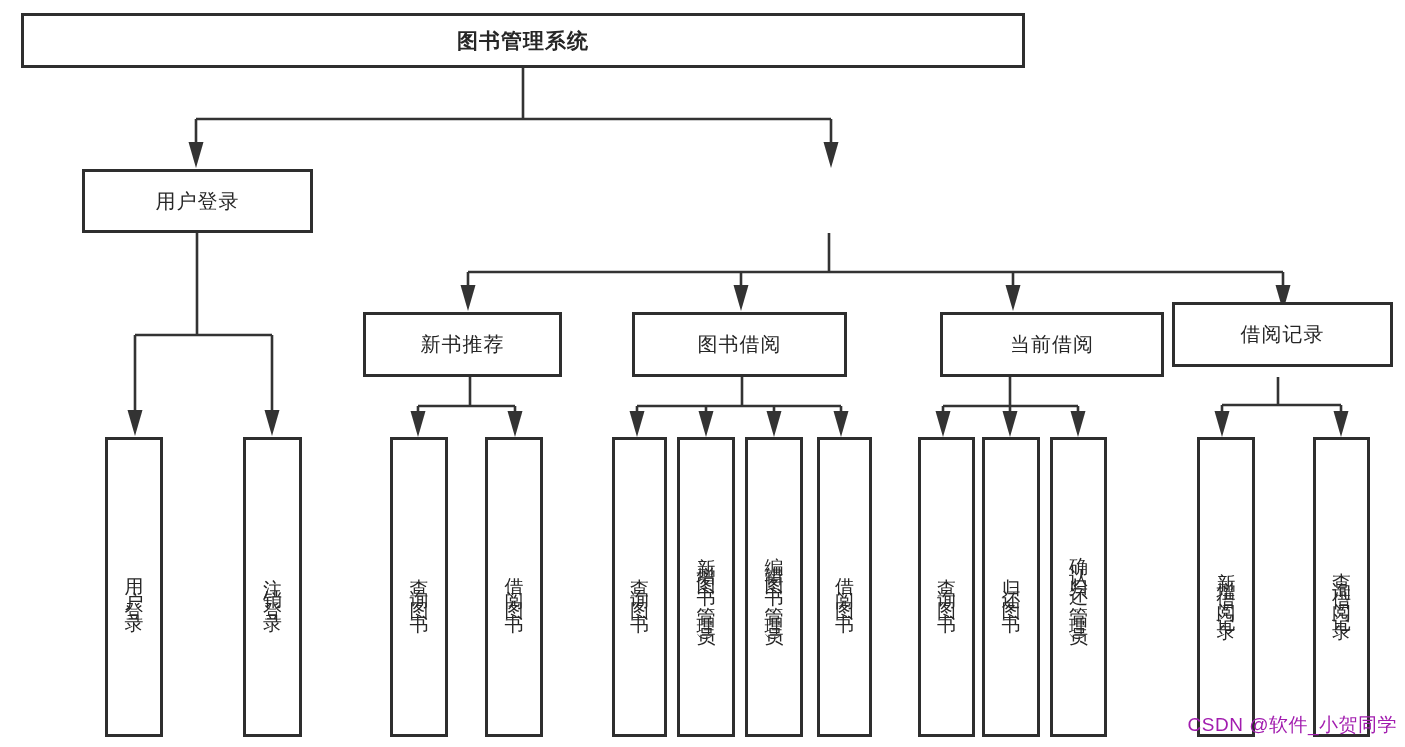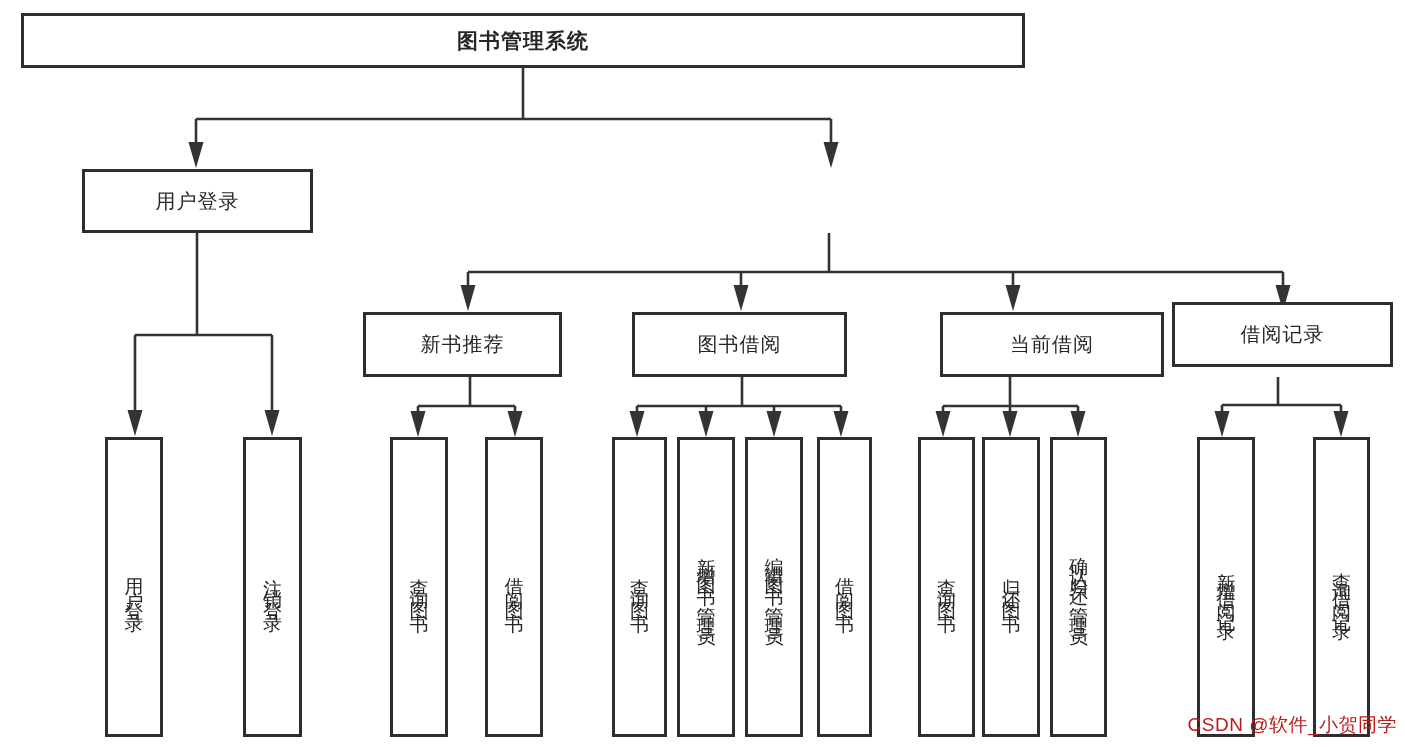--- a/index.html
+++ b/index.html
@@ -17,21 +17,21 @@
   .box.h { font-size:20px; letter-spacing:1px; }
   .box.root { font-size:21px;font-weight:bold; }
   .vtext {
     writing-mode:vertical-rl; text-orientation:mixed;
     font-size:19px; line-height:1.05; color:#262626;
   }
   .v-short { letter-spacing:12px; }
   .v-long  { letter-spacing:10px; }
   .watermark {
     position:absolute; z-index:3; top:712px; right:8px;
-    font-size:19px; color:#b91c1c; letter-spacing:0.5px; white-space:nowrap;
+    font-size:19px; color:#a21caf; letter-spacing:0.5px; white-space:nowrap;
   }
 </style>
 </head>
 <body>
 
 <div class="canvas">
 
   <svg class="wires" width="1405" height="747" viewBox="0 0 1405 747">
     <g stroke="#333333" stroke-width="2.6" fill="none">
 

